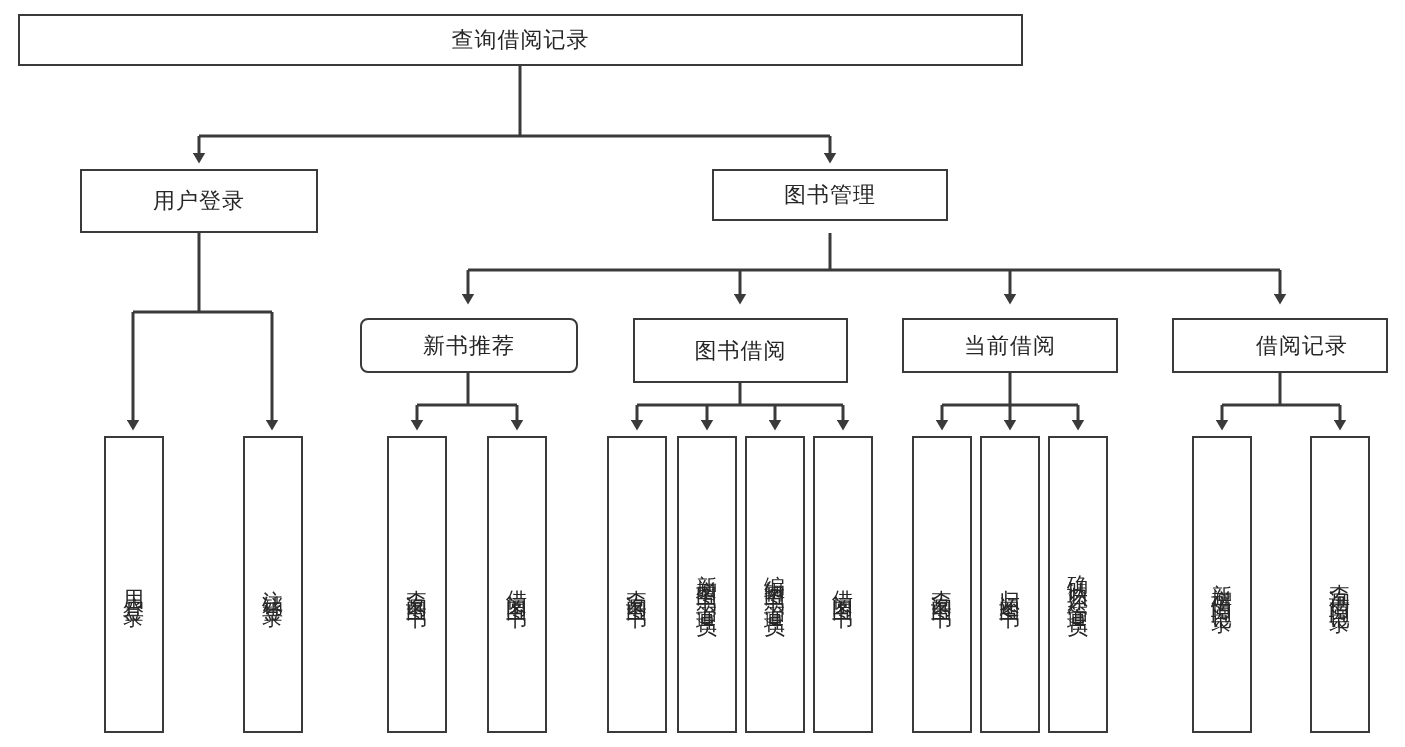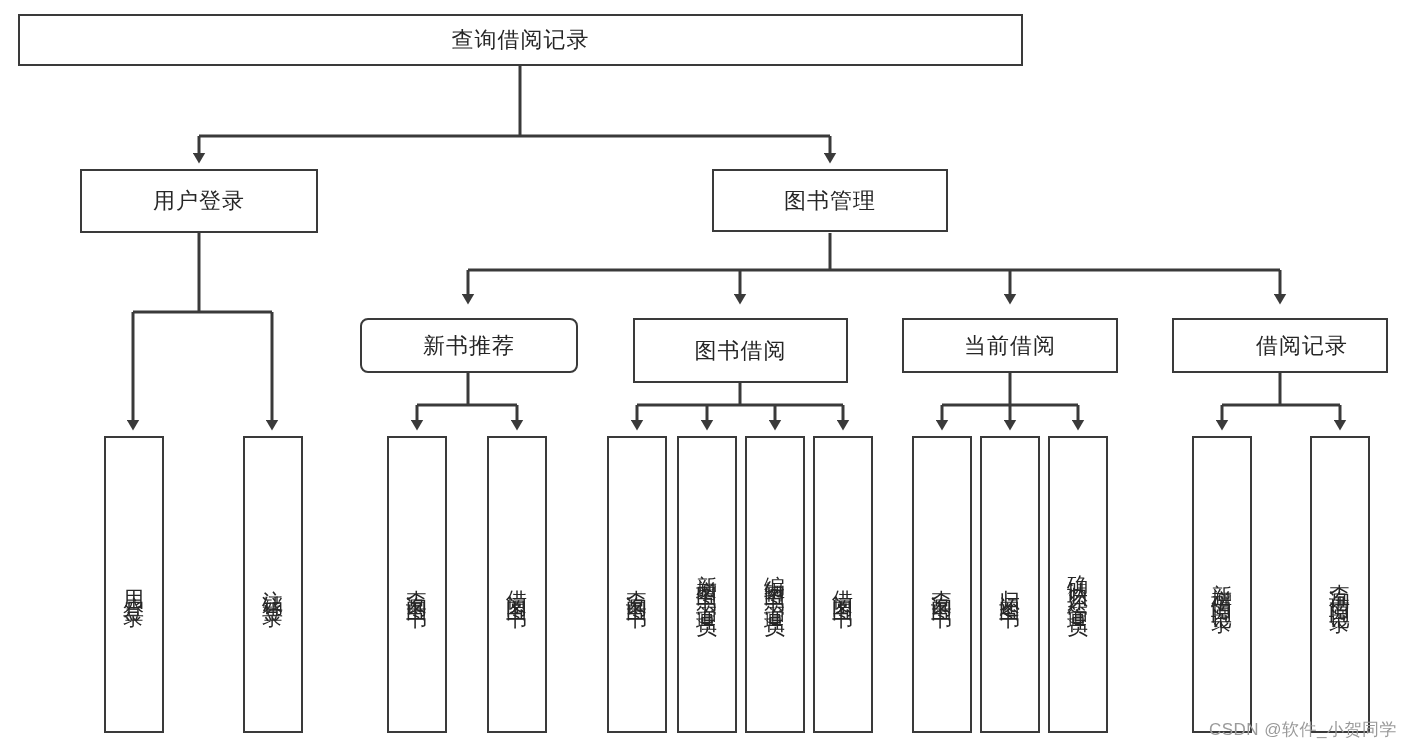--- a/index.html
+++ b/index.html
@@ -119,21 +119,21 @@
     </g>
   </svg>
 
   <div class="node h" style="left: 18px; top: 14px; width: 1005px; height: 52px;">
     <span class="htext">查询借阅记录</span>
   </div>
 
   <div class="node h" style="left: 80px; top: 169px; width: 238px; height: 64px;">
     <span class="htext">用户登录</span>
   </div>
-  <div class="node h" style="left: 712px; top: 169px; width: 236px; height: 63px; text-align: center;">
+  <div class="node h" style="left: 712px; top: 169px; width: 236px; height: 52px; text-align: center;">
     <span class="htext">图书管理</span>
   </div>
 
   <div class="node h" style="left: 360px; top: 318px; width: 218px; height: 55px; border-radius: 8px;">
     <span class="htext">新书推荐</span>
   </div>
   <div class="node h" style="left: 633px; top: 318px; width: 215px; height: 65px;">
     <span class="htext">图书借阅</span>
   </div>
   <div class="node h" style="left: 902px; top: 318px; width: 216px; height: 55px;">
@@ -176,14 +176,13 @@
   <div class="node v" style="left: 1048px; top: 436px; width: 60px; height: 297px;">
     <span class="vtext">确认归还（管理员）</span>
   </div>
   <div class="node v" style="left: 1192px; top: 436px; width: 60px; height: 297px;">
     <span class="vtext">新增借阅记录</span>
   </div>
   <div class="node v" style="left: 1310px; top: 436px; width: 60px; height: 297px;">
     <span class="vtext">查询借阅记录</span>
   </div>
 
-  <div id="watermark">CSDN @软件_小贺同学</div>
 </div>
 
 </body></html>

